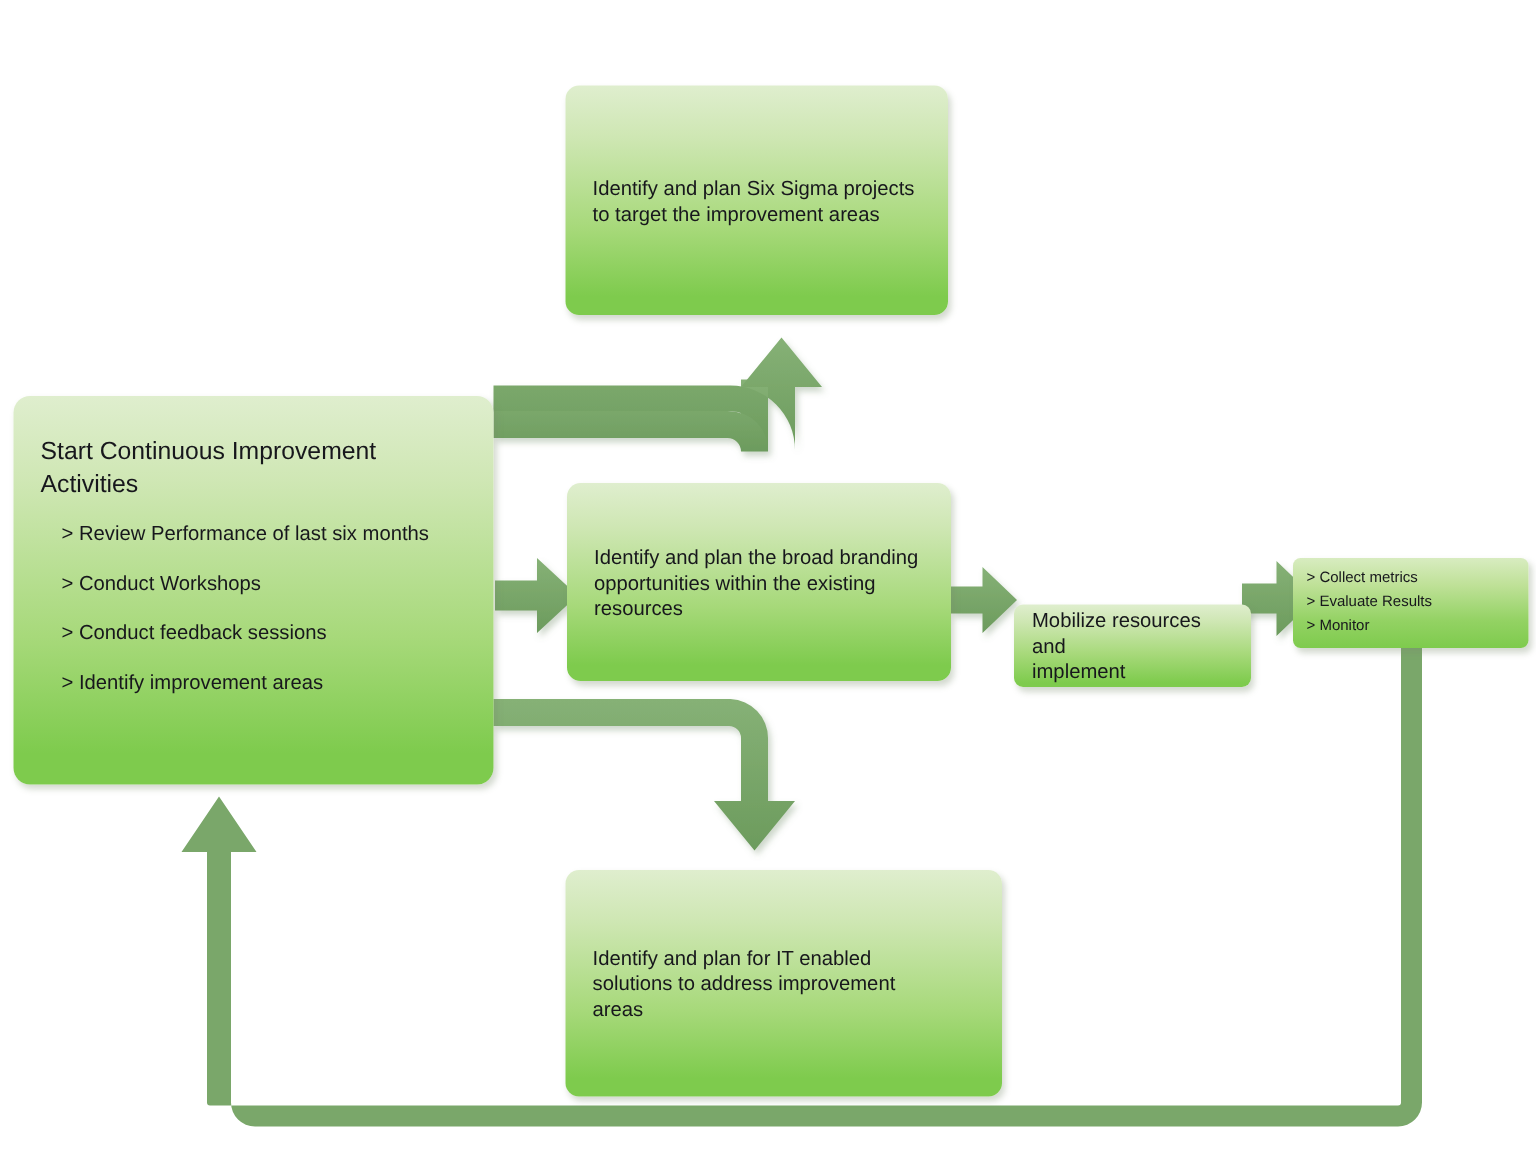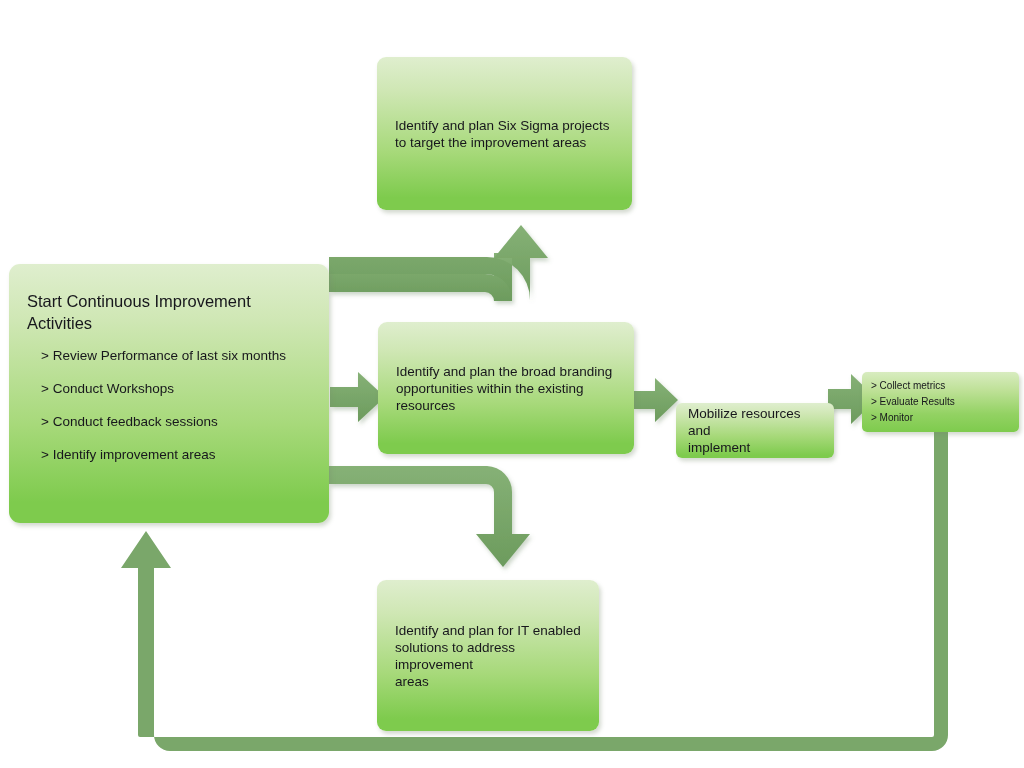--- a/index.html
+++ b/index.html
@@ -77,21 +77,21 @@
   }
   #node-branding {
     left: 378px;
     top: 322px;
     width: 256px;
     height: 132px;
   }
   #node-it {
     left: 377px;
     top: 580px;
-    width: 222px;
+    width: 291px;
     height: 151px;
   }
   #node-mobilize {
     left: 676px;
     top: 373px;
     width: 158px;
     height: 55px;
     border-radius: 6px;
     padding: 0 12px;
     background: linear-gradient(to bottom, #dfeece 0%, #cfe7b4 20%, #a7d97a 60%, #7ecb4d 95%, #7ecb4d 100%);

